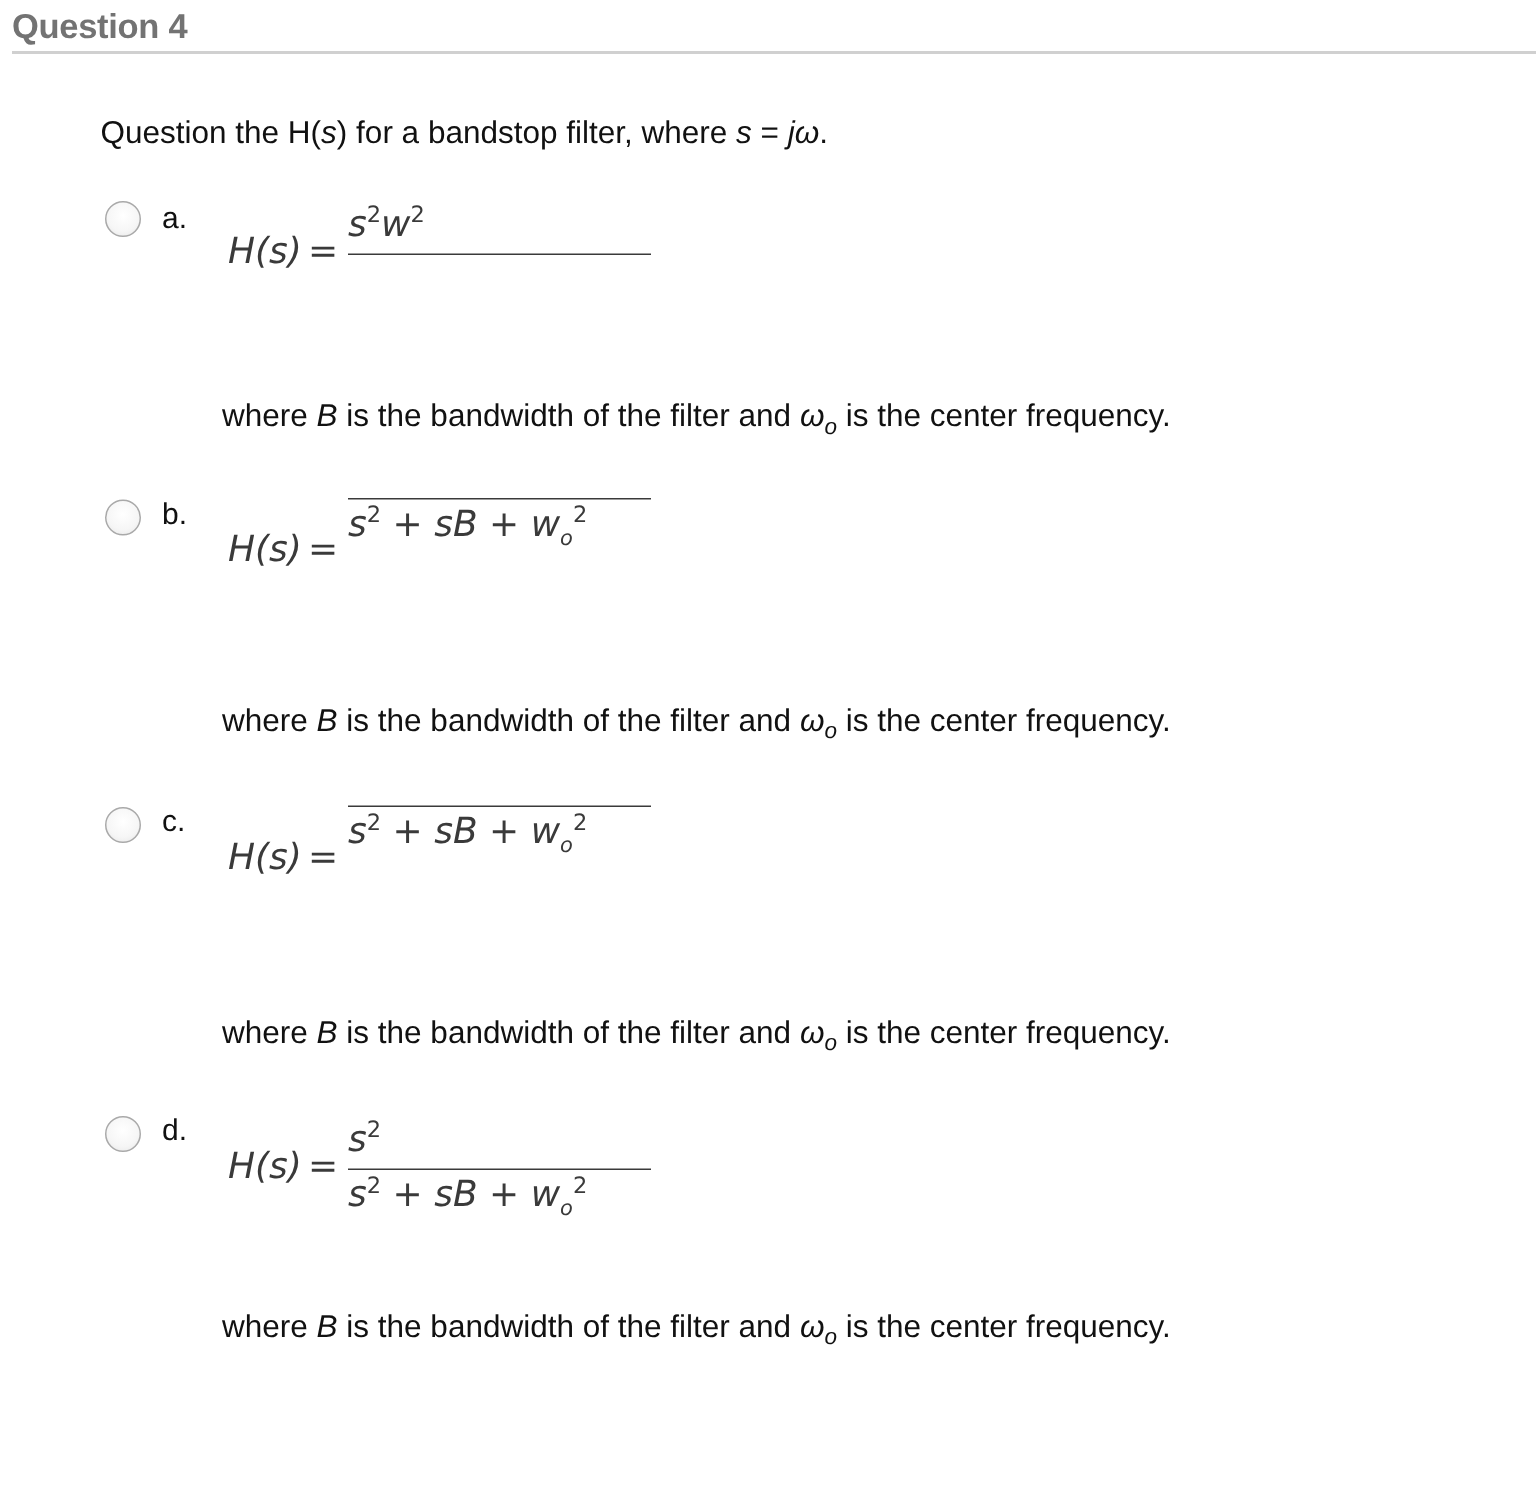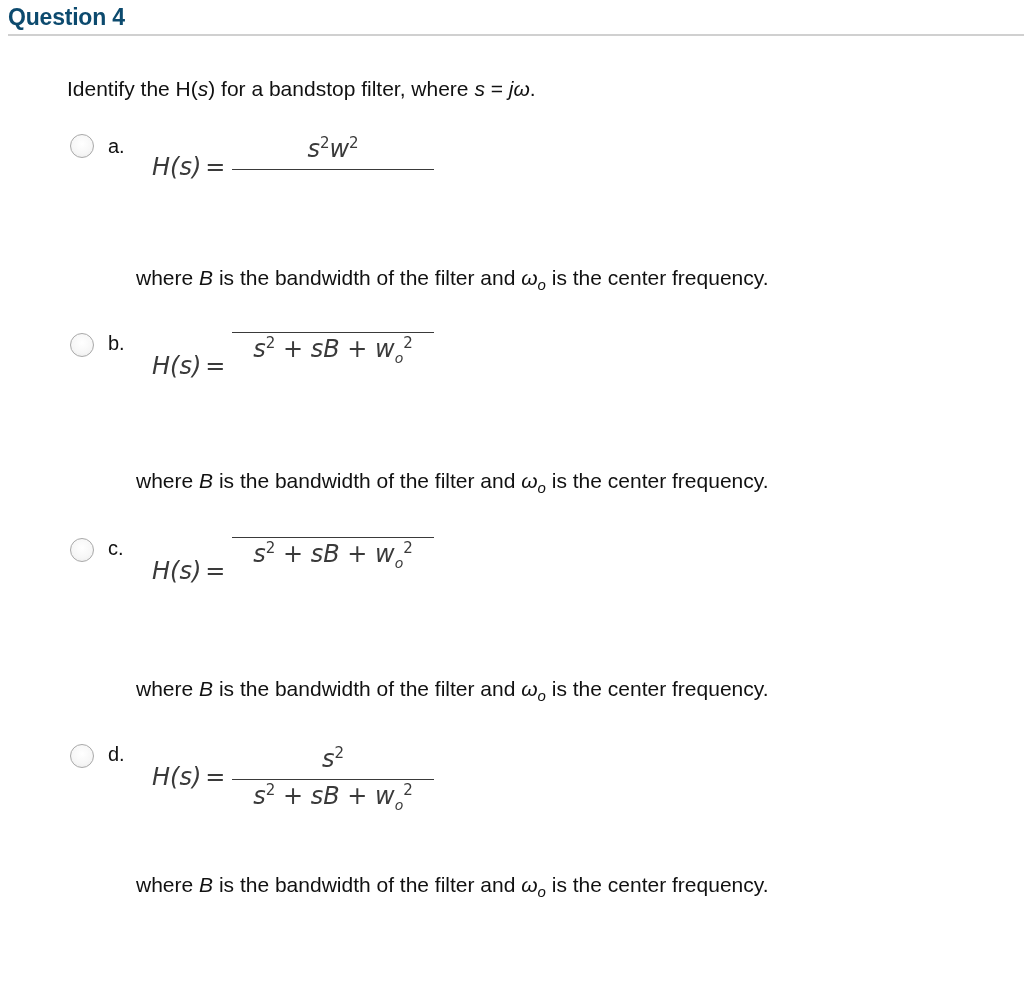--- a/index.html
+++ b/index.html
@@ -14,21 +14,21 @@
       overflow: hidden;
       font-family: "Liberation Sans", sans-serif;
       color: #111111;
     }
     .q-header {
       position: absolute;
       left: 8px;
       top: 4px;
       font-size: 23px;
       font-weight: bold;
-      color: #0c4a6e;
+      color: #737373;
       letter-spacing: -0.2px;
     }
     .q-divider {
       position: absolute;
       left: 8px;
       right: 0;
       top: 34px;
       height: 0;
       border-top: 2px solid #d0d0d0;
     }
@@ -79,51 +79,50 @@
       text-align: right;
     }
     .lhs .eq { font-style: normal; margin-left: 4px; }
     .frac {
       position: absolute;
       left: 96px;
       top: 0;
       width: 202px;
     }
     .num, .den {
-      text-align: center;
       white-space: nowrap;
       line-height: 28px;
     }
     .num { height: 34px; padding-top: 2px; }
     .frac-bar {
       height: 0;
       border-top: 1.5px solid #3a3a3a;
       margin: 0;
     }
     .den { padding-top: 2px; }
     sup { font-size: 15px; font-style: normal; vertical-align: 9px; line-height: 0; }
     sub { font-size: 14px; vertical-align: -6px; line-height: 0; }
 
     .where {
       position: absolute;
-      left: 136px;
+      left: 148px;
       font-size: 21px;
       color: #111;
       white-space: nowrap;
     }
     .where i { font-style: italic; }
     .where sub { font-size: 15px; vertical-align: -5px; font-style: italic; }
   </style>
 </head>
 <body>
 
 <div class="q-header">Question 4</div>
 <div class="q-divider"></div>
 
-<div class="q-prompt"><span>Identify the H(</span><i>s</i><span>) for a bandstop filter, where </span><i>s</i><span> = </span><i>jω</i><span>.</span></div>
+<div class="q-prompt"><span>Question the H(</span><i>s</i><span>) for a bandstop filter, where </span><i>s</i><span> = </span><i>jω</i><span>.</span></div>
 
 <div class="option" style="top:133px;">
   <div class="radio" style="top:1px;"></div>
   <div class="opt-letter" style="top:2px;">a.</div>
   <div class="formula" style="top:0px;">
     <div class="lhs"><span>H(s)</span><span class="eq">=</span></div>
     <div class="frac">
       <div class="num"><span>s</span><sup>2</sup><span>w</span><sup>2</sup></div>
       <div class="frac-bar"></div>
     </div>

